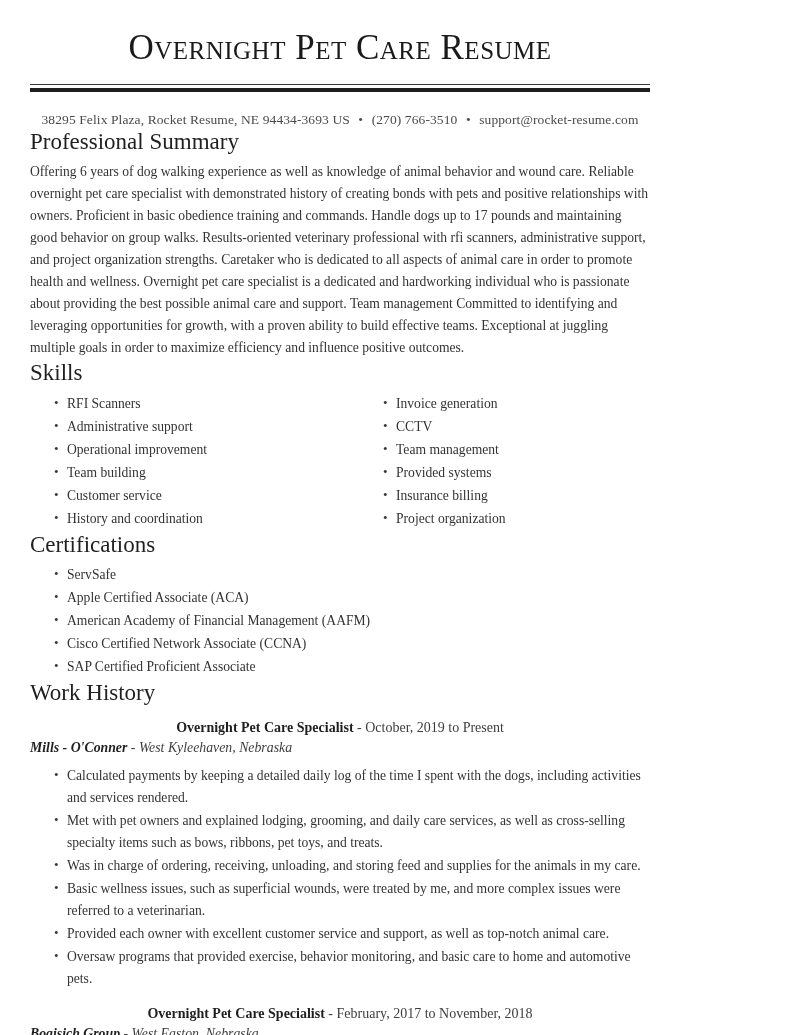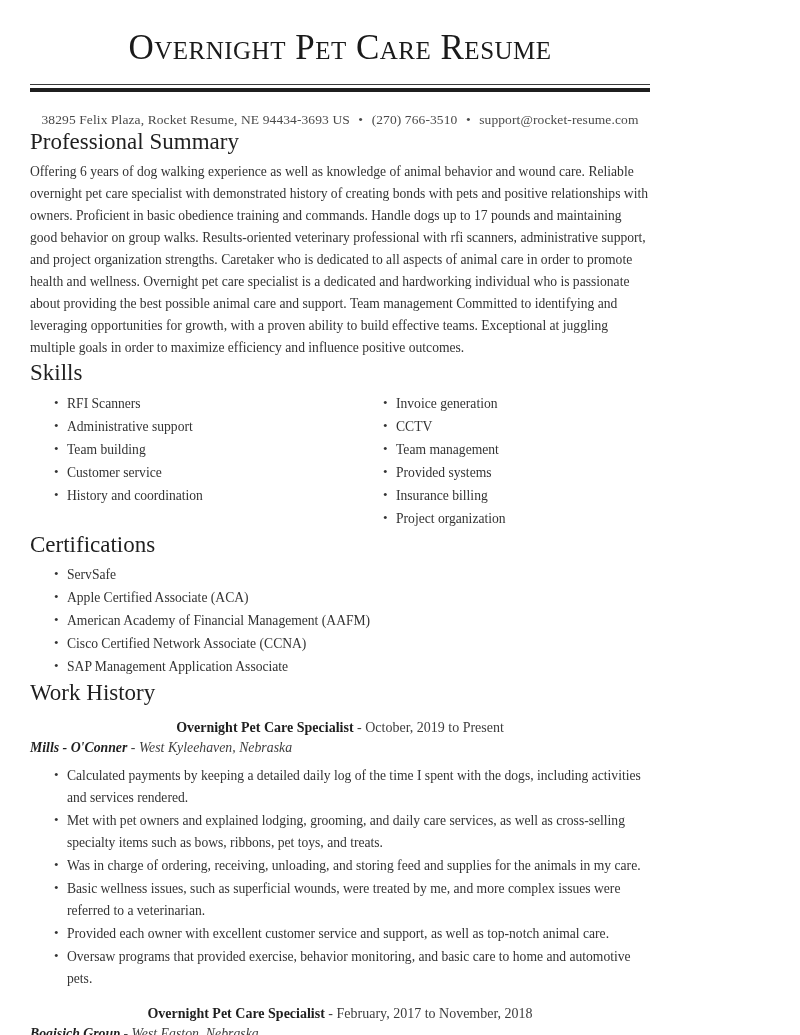--- a/index.html
+++ b/index.html
@@ -193,20 +193,21 @@
     <p class="summary-text">Offering 6 years of dog walking experience as well as knowledge of animal behavior and wound care. Reliable overnight pet care specialist with demonstrated history of creating bonds with pets and positive relationships with owners. Proficient in basic obedience training and commands. Handle dogs up to 17 pounds and maintaining good behavior on group walks. Results-oriented veterinary professional with rfi scanners, administrative support, and project organization strengths. Caretaker who is dedicated to all aspects of animal care in order to promote health and wellness. Overnight pet care specialist is a dedicated and hardworking individual who is passionate about providing the best possible animal care and support. Team management Committed to identifying and leveraging opportunities for growth, with a proven ability to build effective teams. Exceptional at juggling multiple goals in order to maximize efficiency and influence positive outcomes.</p>
   </div>
 
   <div class="section">
     <h2 class="section-heading">Skills</h2>
     <div class="two-col">
       <div class="col left">
         <ul class="bullets">
           <li>RFI Scanners</li>
           <li>Administrative support</li>
+          <li>Operational improvement</li>
           <li>Team building</li>
           <li>Customer service</li>
           <li>History and coordination</li>
         </ul>
       </div>
       <div class="col right">
         <ul class="bullets">
           <li>Invoice generation</li>
           <li>CCTV</li>
           <li>Team management</li>
@@ -218,21 +219,21 @@
     </div>
   </div>
 
   <div class="section">
     <h2 class="section-heading">Certifications</h2>
     <ul class="bullets">
       <li>ServSafe</li>
       <li>Apple Certified Associate (ACA)</li>
       <li>American Academy of Financial Management (AAFM)</li>
       <li>Cisco Certified Network Associate (CCNA)</li>
-      <li>SAP Management Application Associate</li>
+      <li>SAP Certified Proficient Associate</li>
     </ul>
   </div>
 
   <div class="section">
     <h2 class="section-heading">Work History</h2>
 
     <div class="job">
       <div class="job-title-line">
         <span class="job-title">Overnight Pet Care Specialist</span>
         <span class="dash">-</span>

